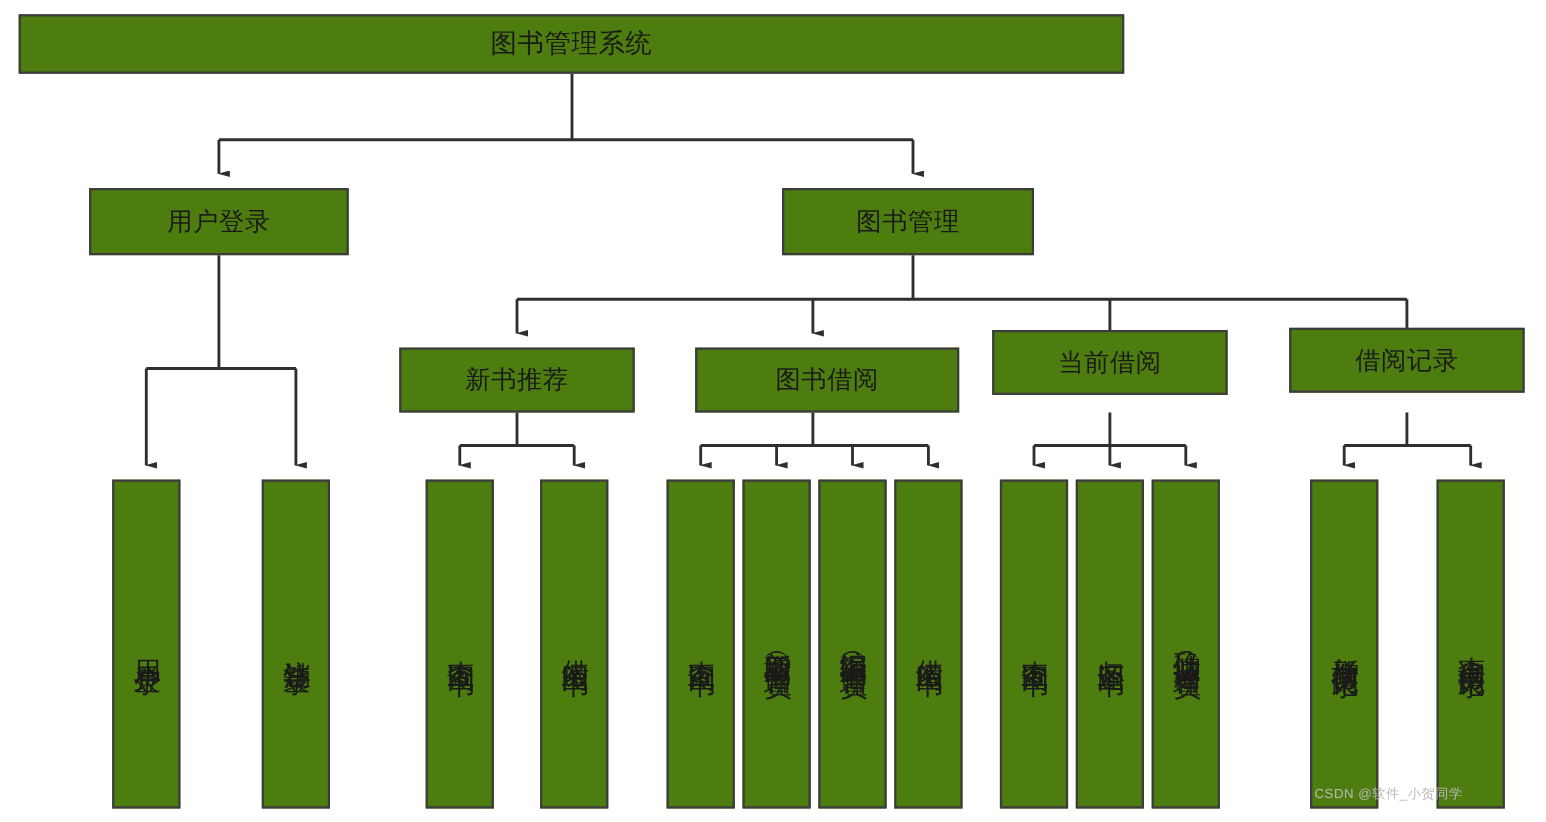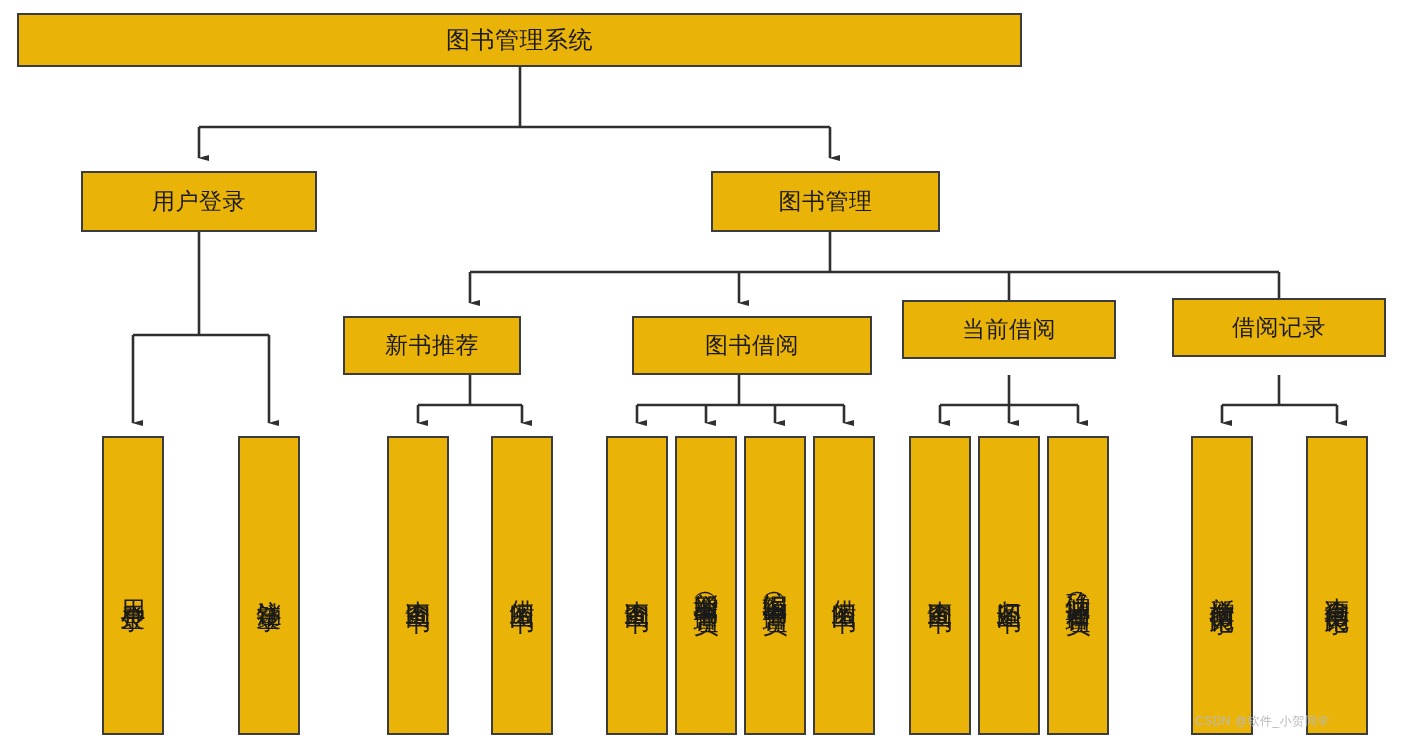--- a/index.html
+++ b/index.html
@@ -20,21 +20,21 @@
   svg#edges {
     position: absolute;
     left: 0;
     top: 0;
     width: 1405px;
     height: 747px;
   }
   .node {
     position: absolute;
     box-sizing: border-box;
-    background: #eab308;
+    background: #4d7c0f;
     border: 2px solid #3c3c3c;
     display: flex;
     align-items: center;
     justify-content: center;
     z-index: 2;
   }
   .node .label {
     color: #1a1a1a;
     line-height: 1.12;
     letter-spacing: 0.5px;
@@ -127,21 +127,21 @@
     <span class="label">图书管理系统</span>
   </div>
 
   <div class="node horiz" style="left:81px; top:171px; width:236px; height:61px;">
     <span class="label">用户登录</span>
   </div>
   <div class="node horiz" style="left:711px; top:171px; width:229px; height:61px;">
     <span class="label">图书管理</span>
   </div>
 
-  <div class="node horiz" style="left:343px; top:316px; width:178px; height:59px;">
+  <div class="node horiz" style="left:363px; top:316px; width:214px; height:59px;">
     <span class="label">新书推荐</span>
   </div>
   <div class="node horiz" style="left:632px; top:316px; width:240px; height:59px;">
     <span class="label">图书借阅</span>
   </div>
   <div class="node horiz" style="left:902px; top:300px; width:214px; height:59px;">
     <span class="label">当前借阅</span>
   </div>
   <div class="node horiz" style="left:1172px; top:298px; width:214px; height:59px;">
     <span class="label">借阅记录</span>

